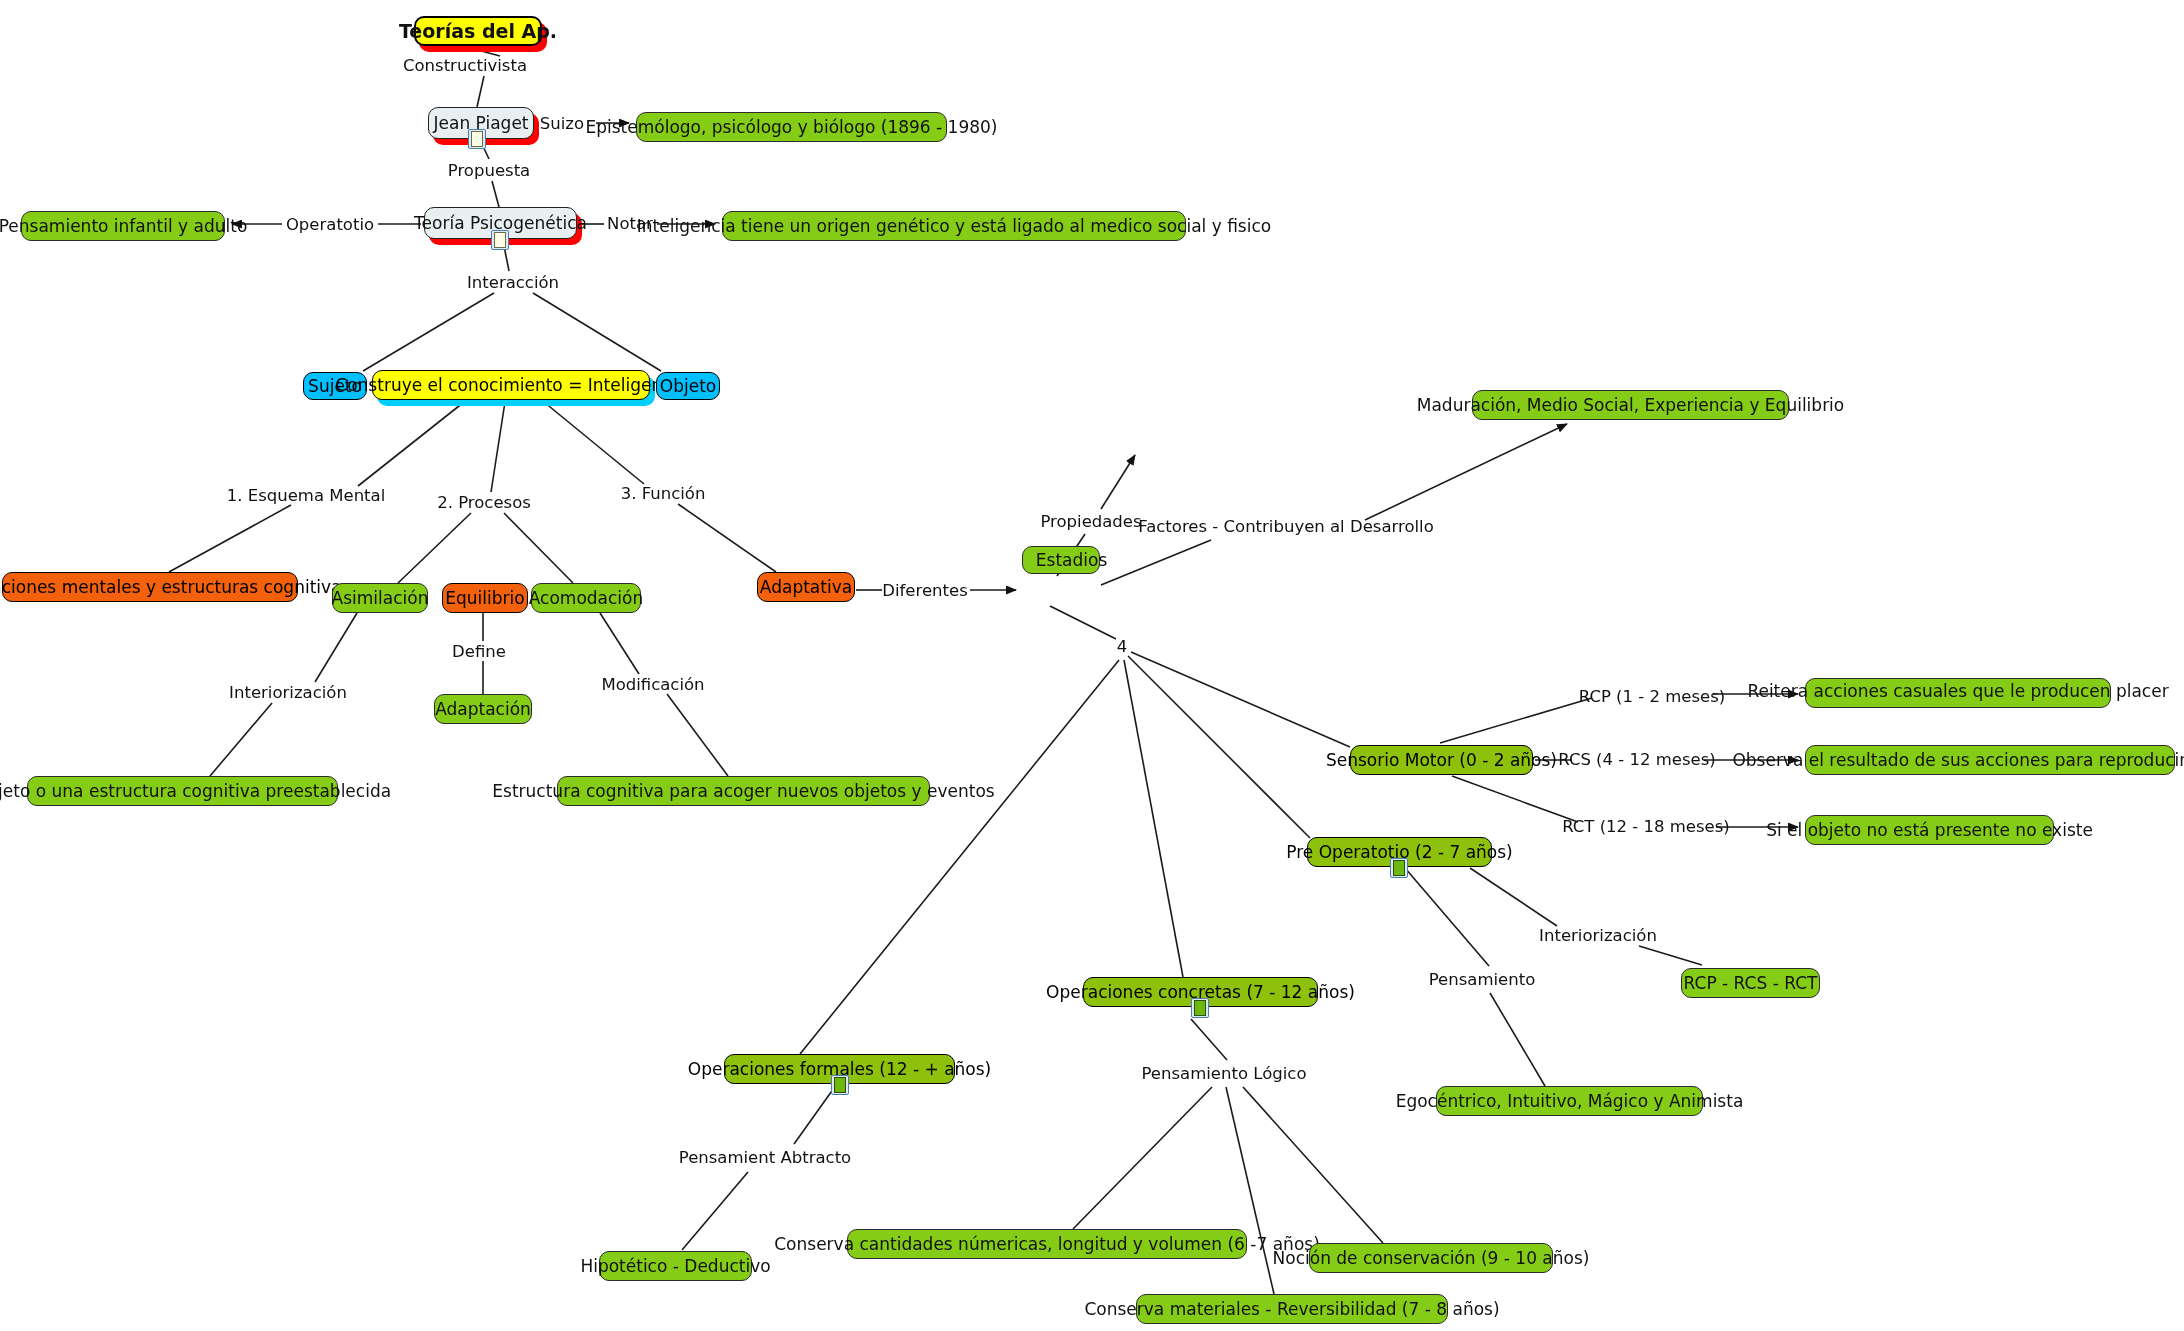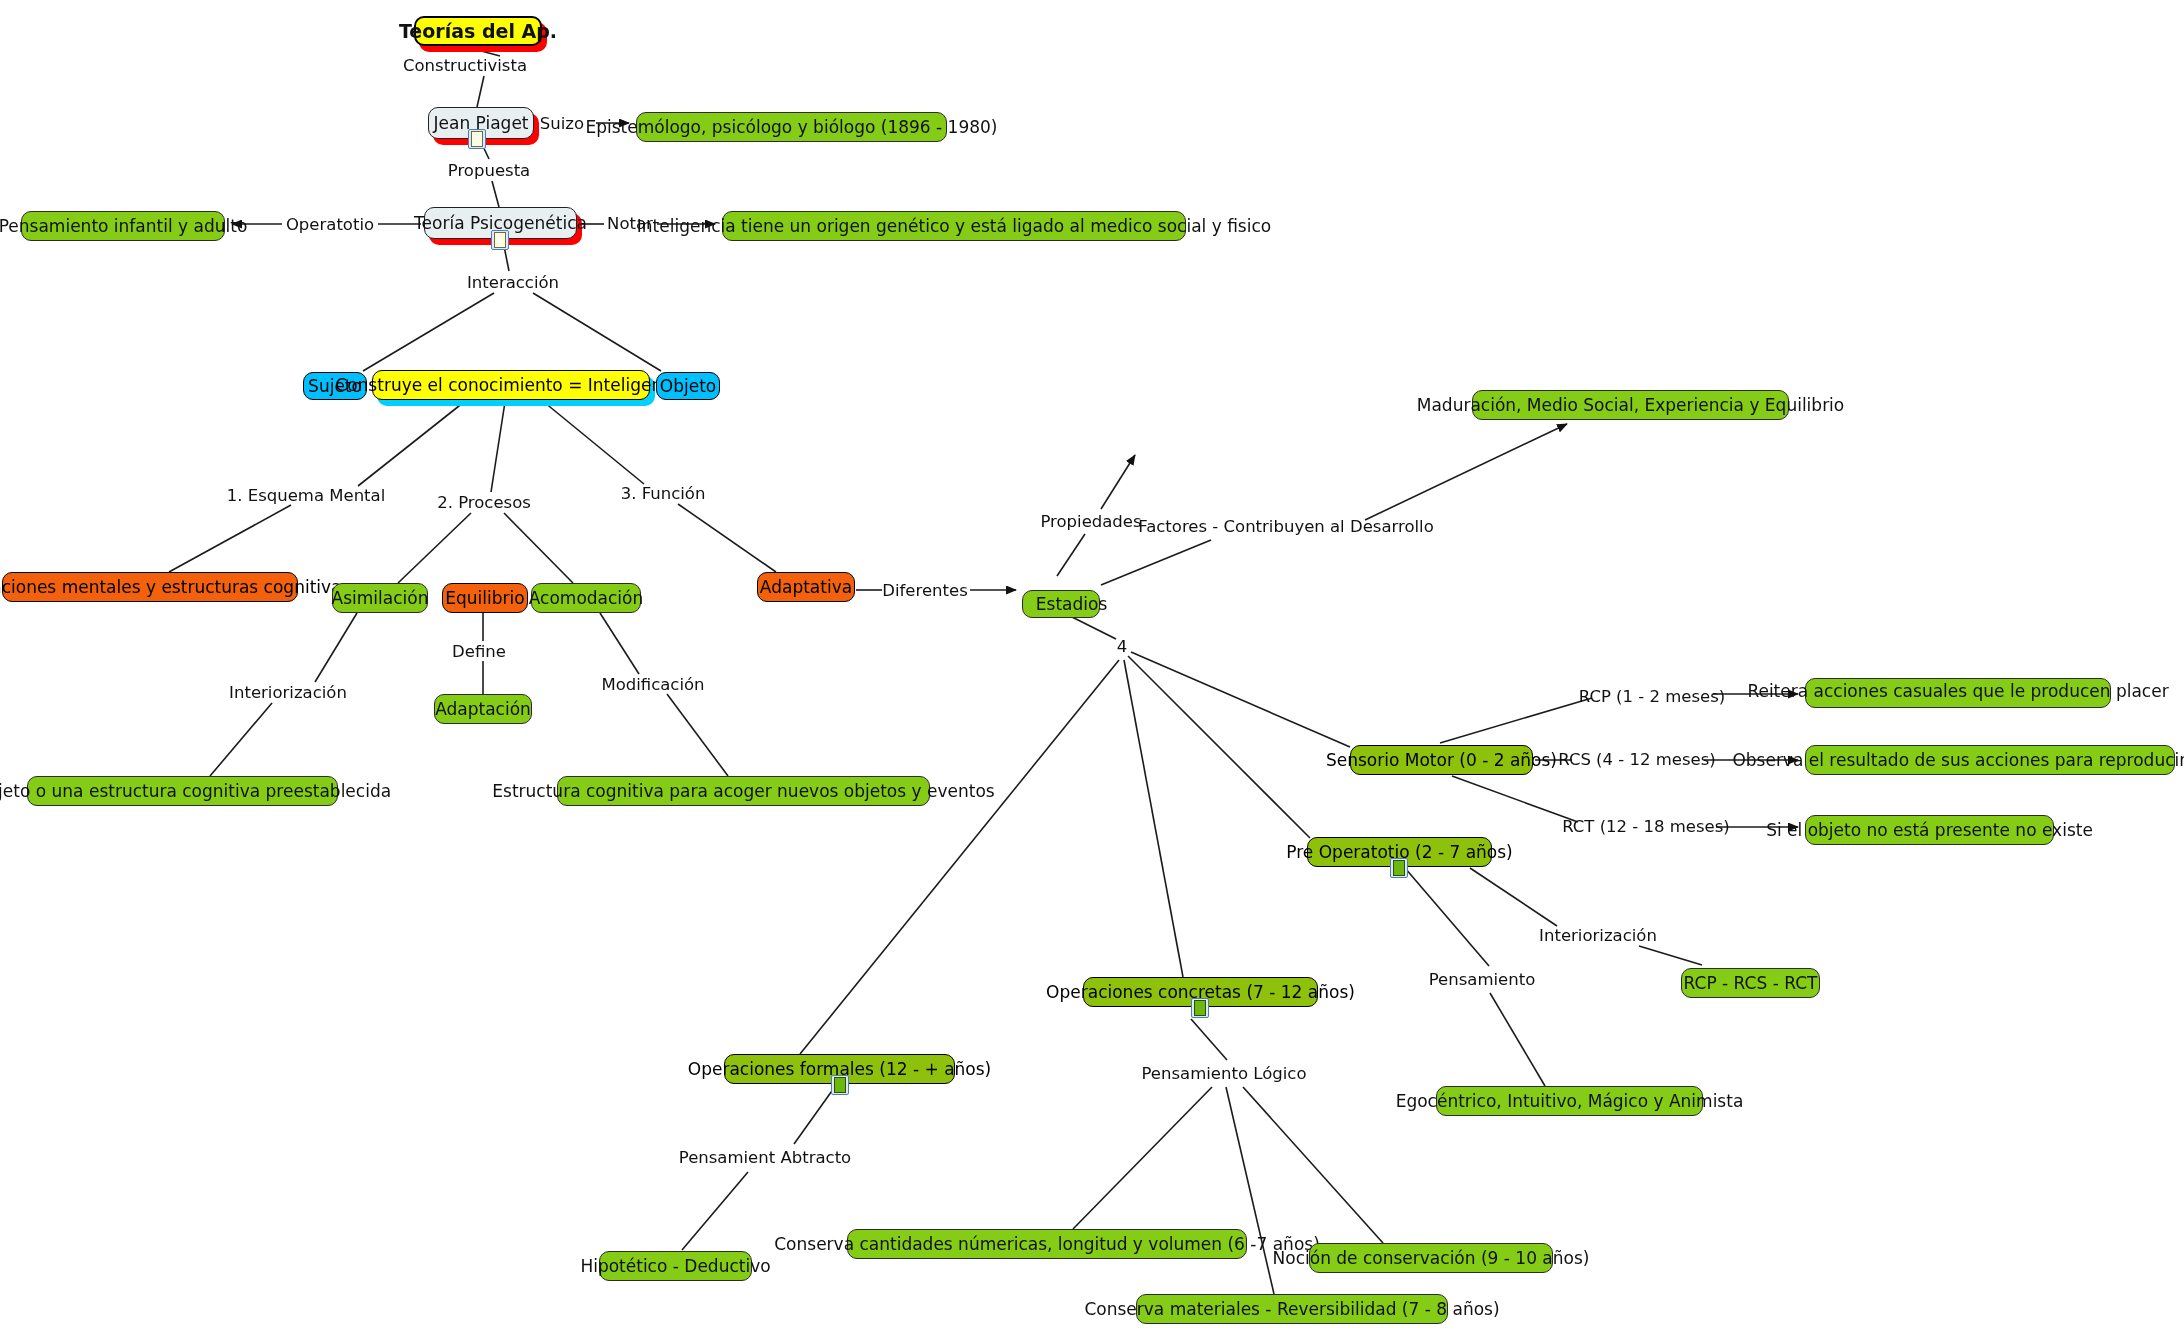--- a/index.html
+++ b/index.html
@@ -200,21 +200,21 @@
 
   <div class="node" style="left:557px;top:776px;width:373px;height:30px;">
     <span>Estructura cognitiva para acoger nuevos objetos y eventos</span>
   </div>
 
 
   <div class="node" style="left:1472px;top:390px;width:317px;height:30px;">
     <span>Maduración, Medio Social, Experiencia y Equilibrio</span>
   </div>
 
-  <div class="node" style="left:1022px;top:590px;width:78px;height:28px;padding-left:32px;">
+  <div class="node" style="left:1022px;top:546px;width:78px;height:28px;padding-left:32px;">
     <span>Estadios</span>
   </div>
 
   <div class="node n-green" style="left:1350px;top:745px;width:183px;height:30px;">
     <span>Sensorio Motor (0 - 2 años)</span>
   </div>
 
   <div class="node" style="left:1805px;top:678px;width:306px;height:30px;align-items:flex-end;">
     <span>Reitera acciones casuales que le producen placer</span>
   </div>

